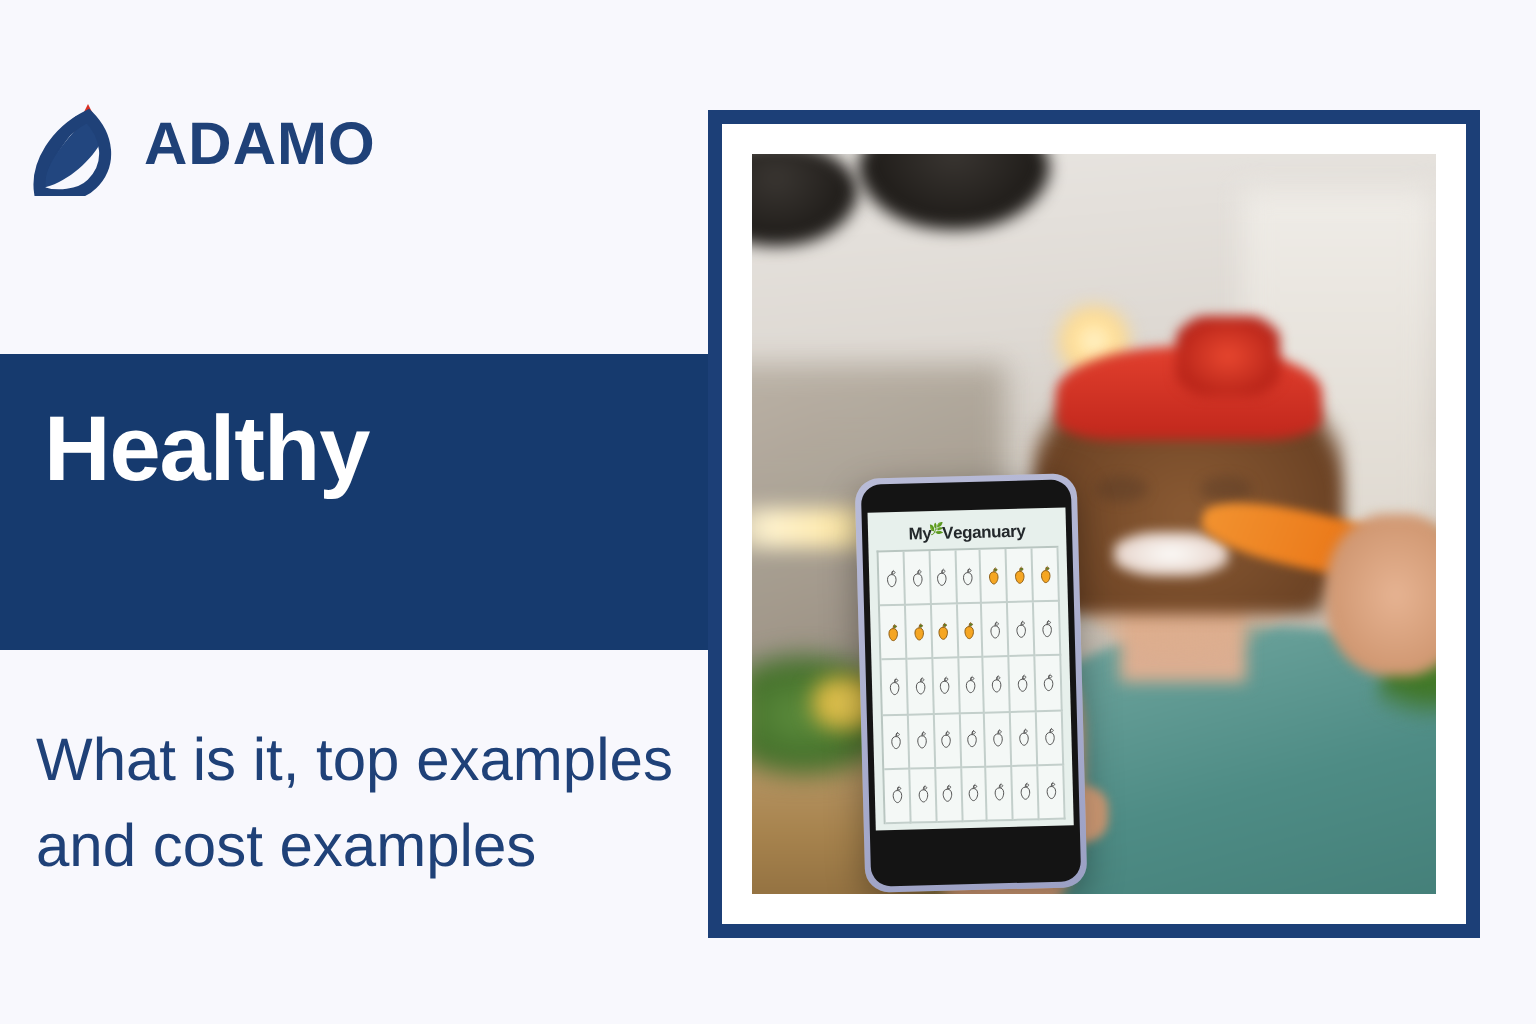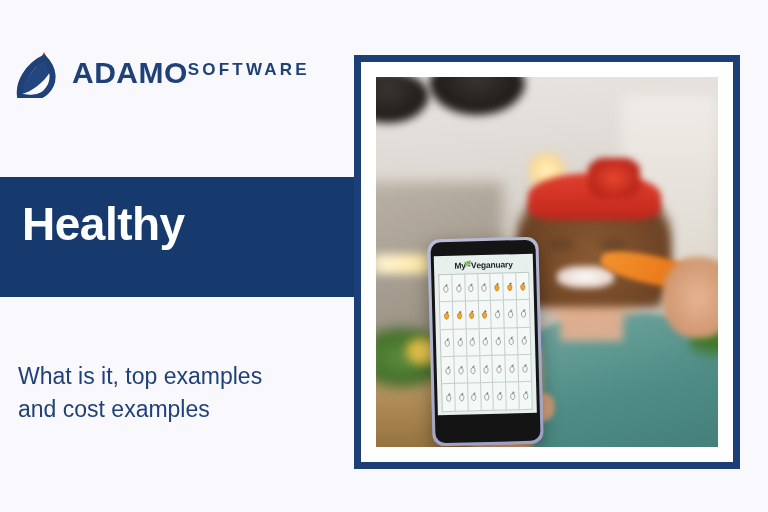--- a/index.html
+++ b/index.html
@@ -22,33 +22,33 @@
     font-size:30px; font-weight:bold; color:#1f4178;
     letter-spacing:0.5px; font-family:"Liberation Sans", sans-serif;
   }
   .logo-software {
     font-size:17px; font-weight:bold; color:#1f4178;
     letter-spacing:3.2px; margin-top:3px;
   }
 
   
   .title-band {
-    position:absolute; left:0; top:177px; width:367px; height:120px;
+    position:absolute; left:0; top:177px; width:367px; height:148px;
     background:#163a6e;
   }
   .title-text {
     position:absolute; left:22px; top:22px; width:330px;
     color:#ffffff; font-size:46px; font-weight:bold;
     line-height:1.12; letter-spacing:-0.5px;
   }
 
   
   .subtitle {
     position:absolute; left:18px; top:360px; width:330px;
-    color:#1f4178; font-size:23px; line-height:1.42; font-weight:400;
+    color:#1f4178; font-size:30px; line-height:1.42; font-weight:400;
   }
 
   
   .photo-frame {
     position:absolute; left:354px; top:55px; width:386px; height:414px;
     border:7px solid #1c3f77; background:#ffffff;
   }
   .photo-inner {
     position:absolute; left:15px; top:15px; right:15px; bottom:15px;
     overflow:hidden; background:#cfc9c2;
@@ -232,21 +232,20 @@
     <span class="logo-mark">
       <svg viewBox="0 0 48 52" width="48" height="52" aria-hidden="true">
         <path d="M30 6 L38 22 L22 22 Z" fill="#d93025"></path>
         <path d="M31 10 C22 20 12 32 8 46 C6 36 12 22 24 12 Z" fill="#1f4178"></path>
         <path d="M30 13 C20 22 10 34 7 48 C18 46 30 36 36 26 C33 20 31 16 30 13 Z" fill="#22467f"></path>
         <path d="M6 50 C4 36 14 20 30 12 C40 22 42 36 32 46 C26 52 14 53 6 50 Z" fill="none" stroke="#1f4178" stroke-width="6" stroke-linecap="round"></path>
       </svg>
     </span>
     <span class="logo-words">
       <span class="logo-adamo">ADAMO</span>
-      <span class="logo-software">SOFTWARE</span>
     </span>
   </div>
 
   <div class="title-band">
     <div class="title-text">
       <div>Healthy</div>
     </div>
   </div>
 
   <div class="subtitle">

